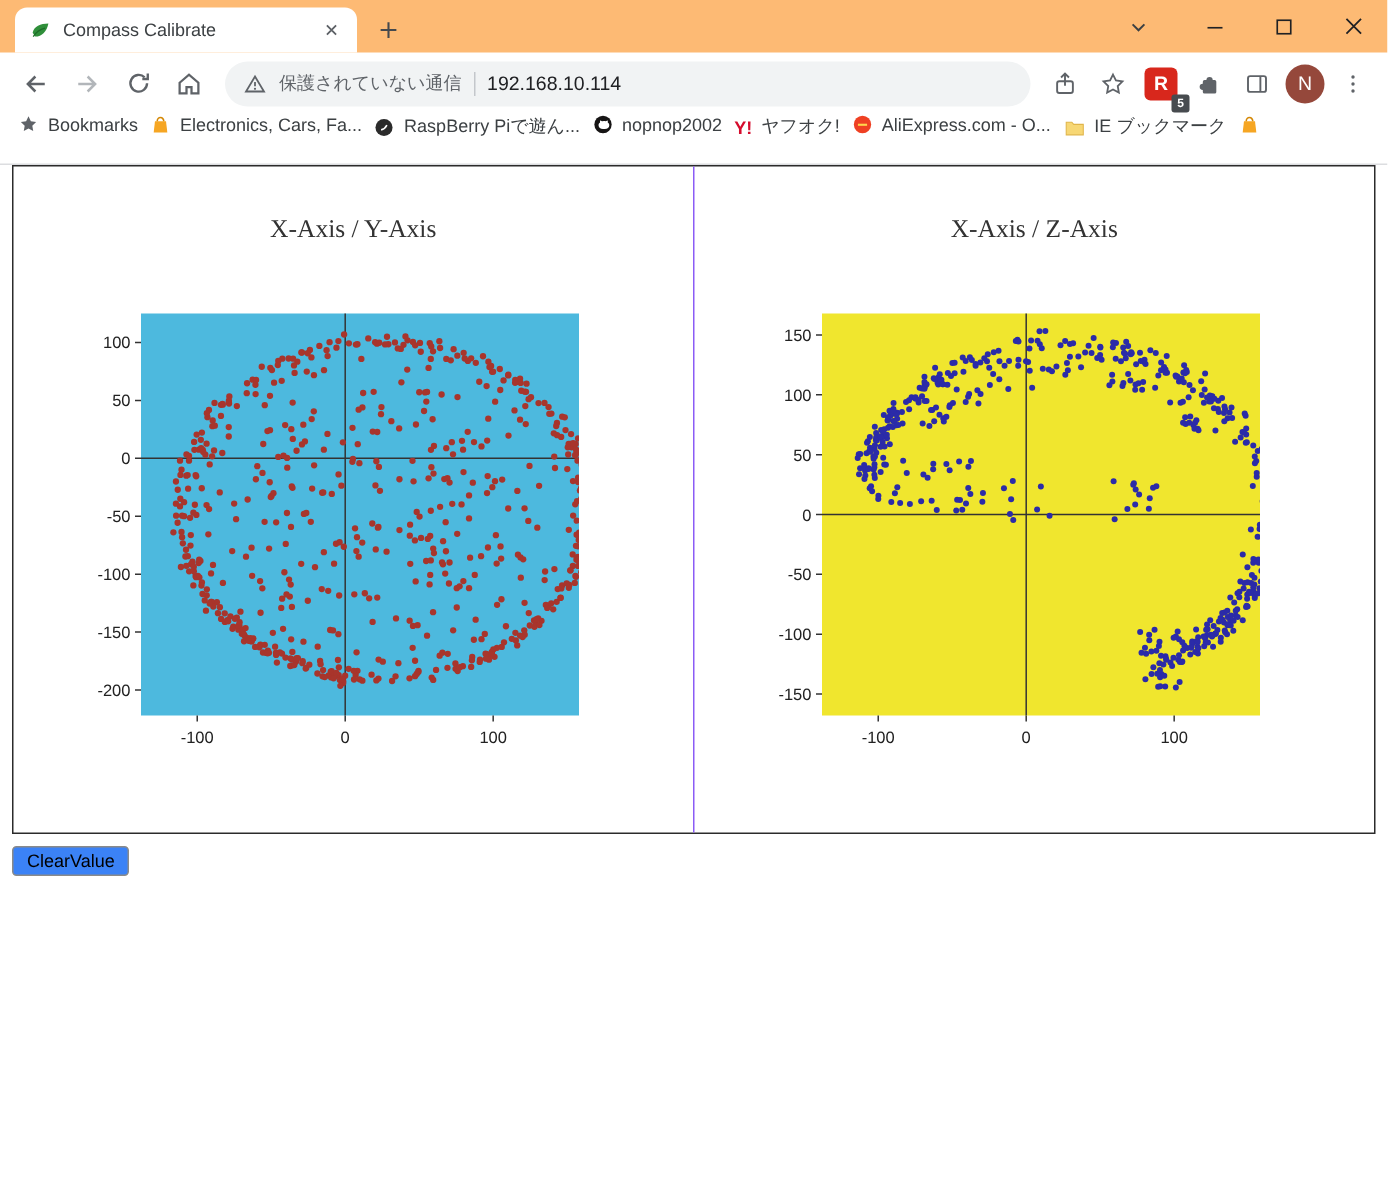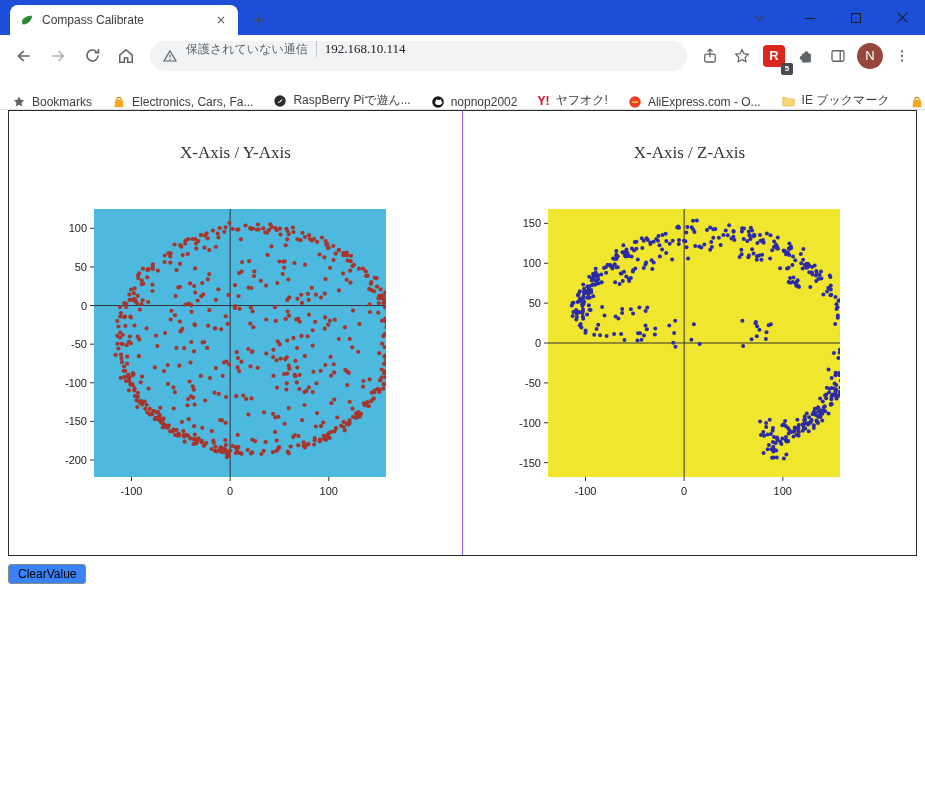--- a/index.html
+++ b/index.html
@@ -4,49 +4,49 @@
 <style>
   * { box-sizing: border-box; margin: 0; padding: 0; }
   html,body { width:925px; height:785px; }
   body {
     font-family: "Liberation Sans", sans-serif;
     background:#fff; overflow:hidden;
   }
   .browser { width:925px; height:785px; display:flex; flex-direction:column; }
 
   
-  .tabstrip { height:35px; background:#1d4ed8; display:flex; align-items:flex-end; position:relative; flex:0 0 auto; }
+  .tabstrip { height:35px; background:#fdba74; display:flex; align-items:flex-end; position:relative; flex:0 0 auto; }
   .tab { margin-left:10px; height:30px; width:228px; background:#fff; border-radius:8px 8px 0 0;
          display:flex; align-items:center; padding:0 10px; gap:8px; font-size:12px; color:#3c4043; }
   .tab-title { flex:1; white-space:nowrap; overflow:hidden; }
   .icon-btn { display:flex; align-items:center; justify-content:center; cursor:default; }
   .newtab { width:30px; height:30px; margin-left:6px; margin-bottom:0; }
   .win-controls { position:absolute; right:0; top:0; height:35px; display:flex; align-items:center; }
   .chevron-btn { width:40px; height:35px; display:flex; align-items:center; justify-content:center; margin-right:8px; }
   .win-btn { width:46px; height:35px; display:flex; align-items:center; justify-content:center; }
 
   
   .toolbar { height:41px; background:#fff; display:flex; align-items:center; padding:0 8px; gap:2px; flex:0 0 auto; }
   .nav-btn { width:32px; height:32px; border-radius:50%; display:flex; align-items:center; justify-content:center; }
-  .omnibox { flex:1; height:30px; background:#f1f3f4; border-radius:15px; display:flex; 
-             padding:0 12px; margin:0 6px; gap:8px; min-width:0;font-family:Liberation Serif, serif; }
+  .omnibox { flex:1; height:30px; background:#f1f3f4; border-radius:15px; display:flex; align-items:center;
+             padding:0 12px; margin:0 6px; gap:8px; min-width:0; }
   .security-text { font-size:12px; color:#5f6368; white-space:nowrap; }
   .omni-div { width:1px; height:16px; background:#c4c7cb; }
   .url-text { font-size:13px; color:#202124; white-space:nowrap; }
   .tb-icon { width:30px; height:30px; display:flex; align-items:center; justify-content:center; position:relative; }
   .ext-r { width:22px; height:22px; background:#d8271c; border-radius:4px; color:#fff; font-weight:bold;
            font-size:13px; display:flex; align-items:center; justify-content:center; position:relative; }
   .ext-badge { position:absolute; right:-4px; bottom:-4px; width:12px; height:12px; background:#474b4f; color:#fff;
                font-size:8px; font-weight:bold; display:flex; align-items:center; justify-content:center; border-radius:2px; }
   .avatar { width:26px; height:26px; border-radius:50%; background:#95483b; color:#fff; font-size:13px;
             display:flex; align-items:center; justify-content:center; }
 
   
-  .bookmarks { height:34px; background:#fff; border-bottom:1px solid #dcdde0; display:flex; align-items:flex-end;
-               padding:0 12px; gap:20px; font-size:12px; color:#3c4043; flex:0 0 auto; }
+  .bookmarks { height:34px; background:#fff; border-bottom:1px solid #dcdde0; display:flex; align-items:flex-start;
+               padding:0 12px; gap:8px; font-size:12px; color:#3c4043; flex:0 0 auto; }
   .bm-item { display:flex; align-items:center; gap:6px; white-space:nowrap; }
   .bm-yahoo { font-weight:bold; color:#d50c2d; font-size:12px; }
 
   
   .page { flex:1; background:#fff; padding:0 8px; }
   .page-title { font-size:29px; font-weight:bold; color:#000; margin:26px 0 20px 2px; letter-spacing:0.2px; }
   .charts-box { border:1px solid #2b2b2b; height:446px; display:flex; }
   .chart-panel { flex:1; display:flex; flex-direction:column; align-items:center; }
   .chart-panel.right { border-left:1px solid #8b5cf6; }
   .chart-title { margin-top:32px; font-size:17px; color:#333;font-family:Liberation Serif, serif; }

